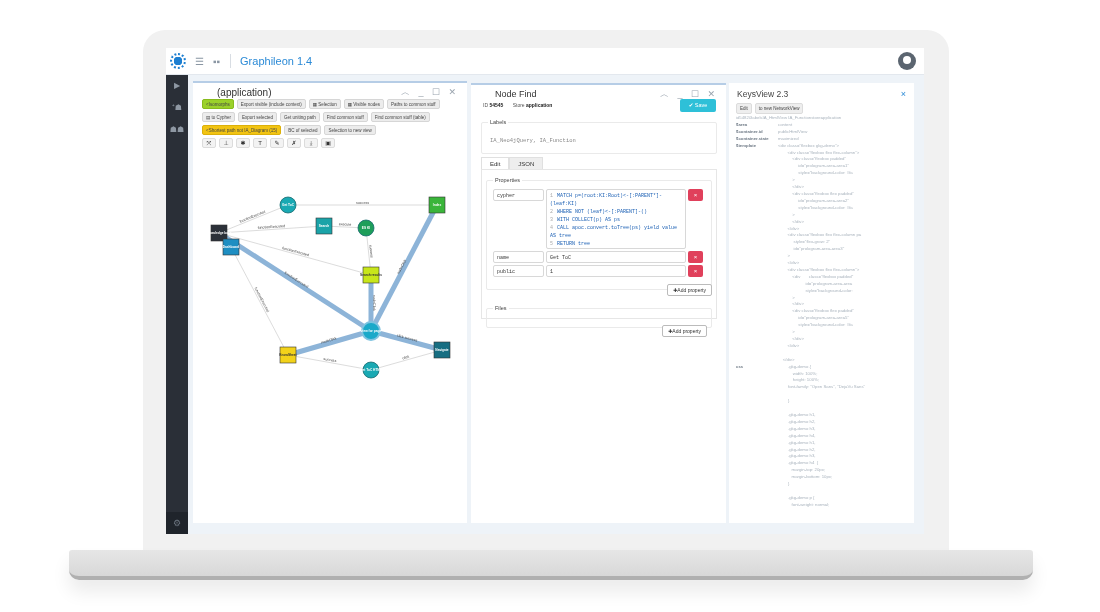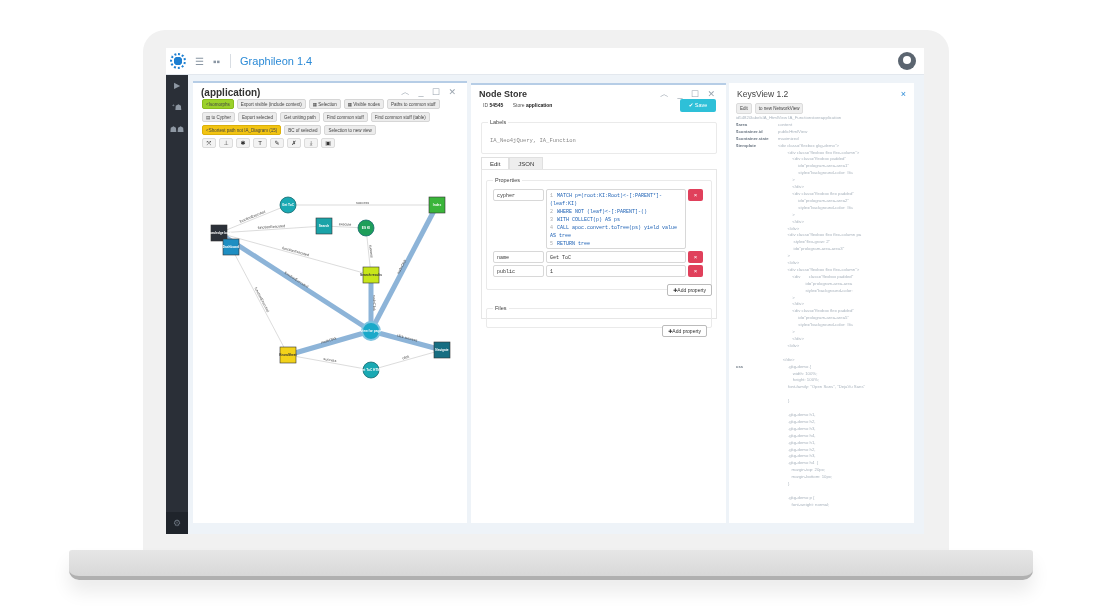--- a/index.html
+++ b/index.html
@@ -23,21 +23,21 @@
   
   .rail { position: absolute; left: 0; top: 27px; width: 22px; height: 459px; background: #2a2f37; }
   .rail .ri { color: #8e98a3; font-size: 8px; text-align: center; height: 22px; line-height: 22px; }
   .rail .ri-bottom { position: absolute; bottom: 0; left: 0; width: 22px; height: 22px; background: #1f242b; color: #6c7580; font-size: 9px; text-align: center; line-height: 22px; }
 
   
   .panel { position: absolute; background: #ffffff; border-top: 2px solid #b6cde6; }
   .p1 { left: 27px; top: 33px; width: 274px; height: 442px; }
   .p2 { left: 305px; top: 35px; width: 255px; height: 440px; }
   .p3 { left: 563px; top: 35px; width: 185px; height: 440px; border-top: 0; }
-  .ptitle { position: absolute; left: 8px; top: 4px; font-size: 9px; color: #333; font-weight: bold; }
+  .ptitle { position: absolute; left: 24px; top: 4px; font-size: 9px; color: #333; }
   .p1 .ptitle { font-size: 10px; }
   .pctrl { position: absolute; right: 8px; top: 3px; font-size: 9px; color: #9aa4ae; letter-spacing: 3px; }
 
   
   .gtb { position: absolute; left: 9px; top: 16px; width: 262px; }
   .gtb-row { display: flex; flex-wrap: nowrap; gap: 3px; margin-bottom: 3px; }
   .gbtn { font-size: 4.5px; color: #444; background: #ececec; border: 1px solid #d6d6d6; border-radius: 2px; padding: 2px 3px; white-space: nowrap; height: 10px; line-height: 5px; }
   .gbtn.green { background: #9bd12a; border-color: #87bb1c; }
   .gbtn.yellow { background: #f2c412; border-color: #dcb00a; }
   .ibtn { width: 14px; height: 10px; background: #f3f3f3; border: 1px solid #dcdcdc; border-radius: 2px; font-size: 6px; text-align: center; line-height: 8px; color: #333; }
@@ -191,21 +191,21 @@
           <rect x="87" y="194" width="16" height="16" stroke="#333" stroke-width="0.6" fill="#f2d21a"></rect>
           <text x="95" y="203.2" font-size="3.2" text-anchor="middle" font-family="Liberation Sans, sans-serif" font-weight="bold" fill="#333">KnowSheet</text>
           <rect x="241" y="189" width="16" height="16" stroke="#333" stroke-width="0.6" fill="#176e82"></rect>
           <text x="249" y="198.2" font-size="3.2" text-anchor="middle" font-family="Liberation Sans, sans-serif" font-weight="bold" fill="#fff">Navigate</text>
           <circle cx="178" cy="217" r="8" stroke="#16696f" stroke-width="0.8" fill="#1aa9b3"></circle>
           <text x="178" y="218.2" font-size="3.2" text-anchor="middle" font-family="Liberation Sans, sans-serif" font-weight="bold" fill="#fff">Get ToC HTML</text>
         </svg>
     </div>
 
     <div class="panel p2">
-      <span class="ptitle">Node Store</span>
+      <span class="ptitle">Node Find</span>
       <span class="pctrl">︿ _ ☐ ✕</span>
       <div class="nf-meta">
         <span>ID</span> <b>54545</b>
         <span>Store</span> <b>application</b>
       </div>
       <div class="save-btn">✔ <span>Save</span></div>
 
       <div class="fieldset labels-box">
         <span class="legend">Labels</span>
         <span class="labels-val">IA_Neo4jQuery, IA_Function</span>
@@ -248,21 +248,21 @@
         <div class="add-prop" style="top:114px;">✚<span>Add property</span></div>
 
         <div class="fieldset files">
           <span class="legend">Files</span>
         </div>
       </div>
       <div class="add-prop" style="top:240px; right:19px;">✚<span>Add property</span></div>
     </div>
 
     <div class="panel p3">
-      <span class="kv-title">KeysView 1.2</span>
+      <span class="kv-title">KeysView 2.3</span>
       <span class="kv-close">×</span>
       <div class="kv-btns">
         <span class="kv-btn">Edit</span>
         <span class="kv-btn">to new NetworkView</span>
       </div>
       <div class="kv-body" id="kv-body">
         <div class="kv-line">id54820labelsIA_HtmlView IA_Functionstoreapplication</div>
         <div class="kv-row">
             <span class="kv-key">$area</span>
             <span>content</span>

